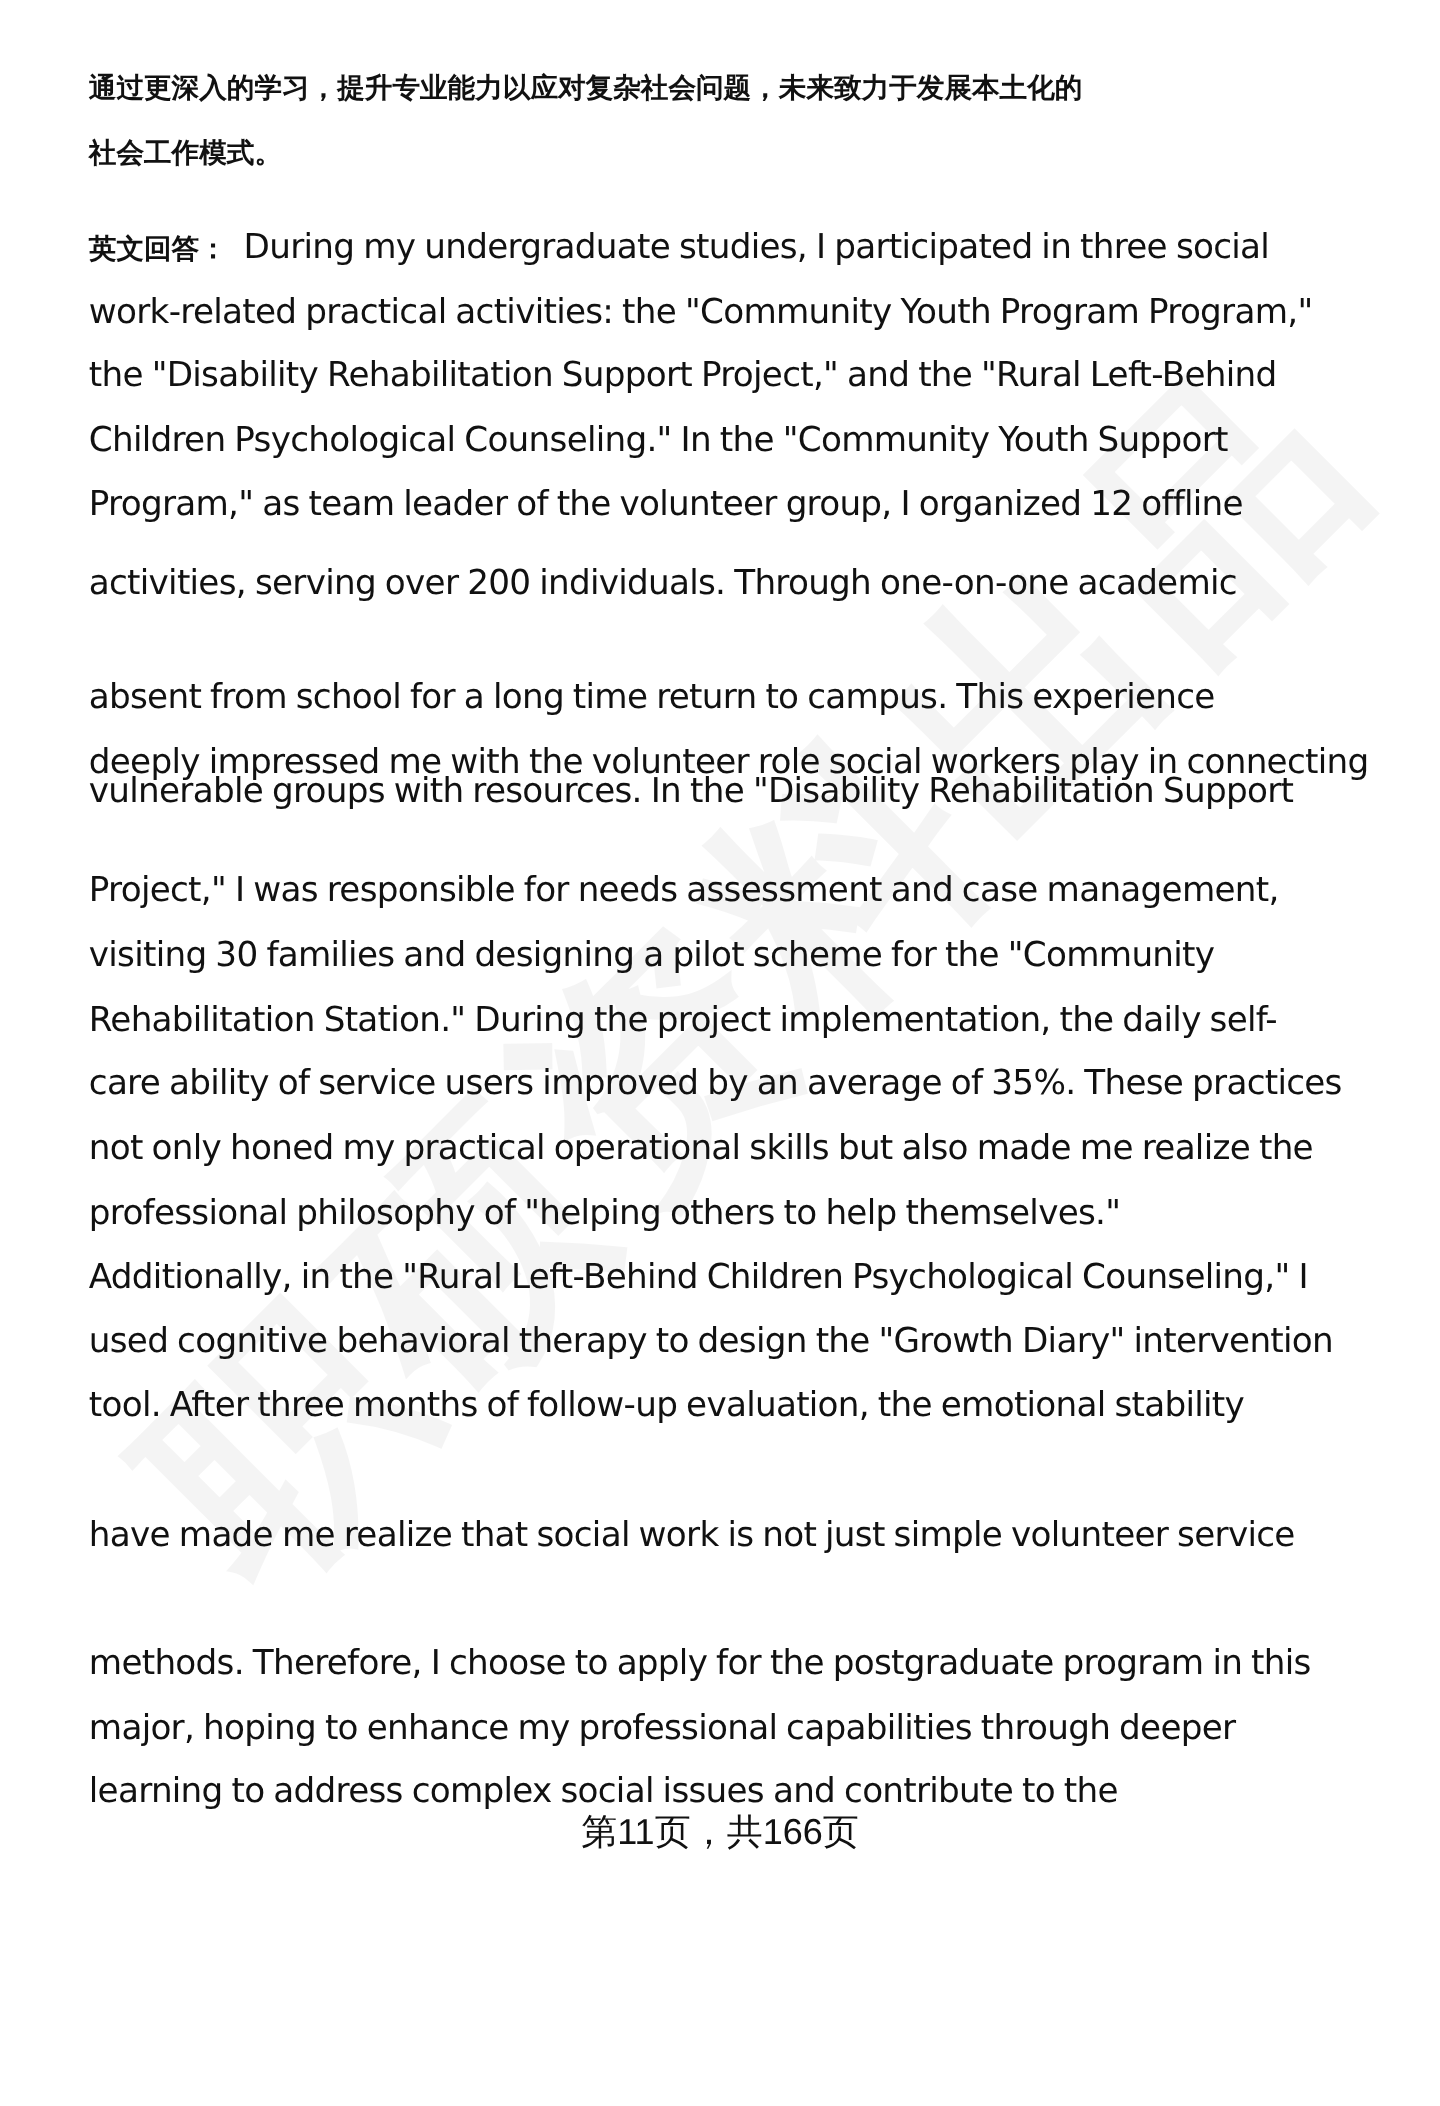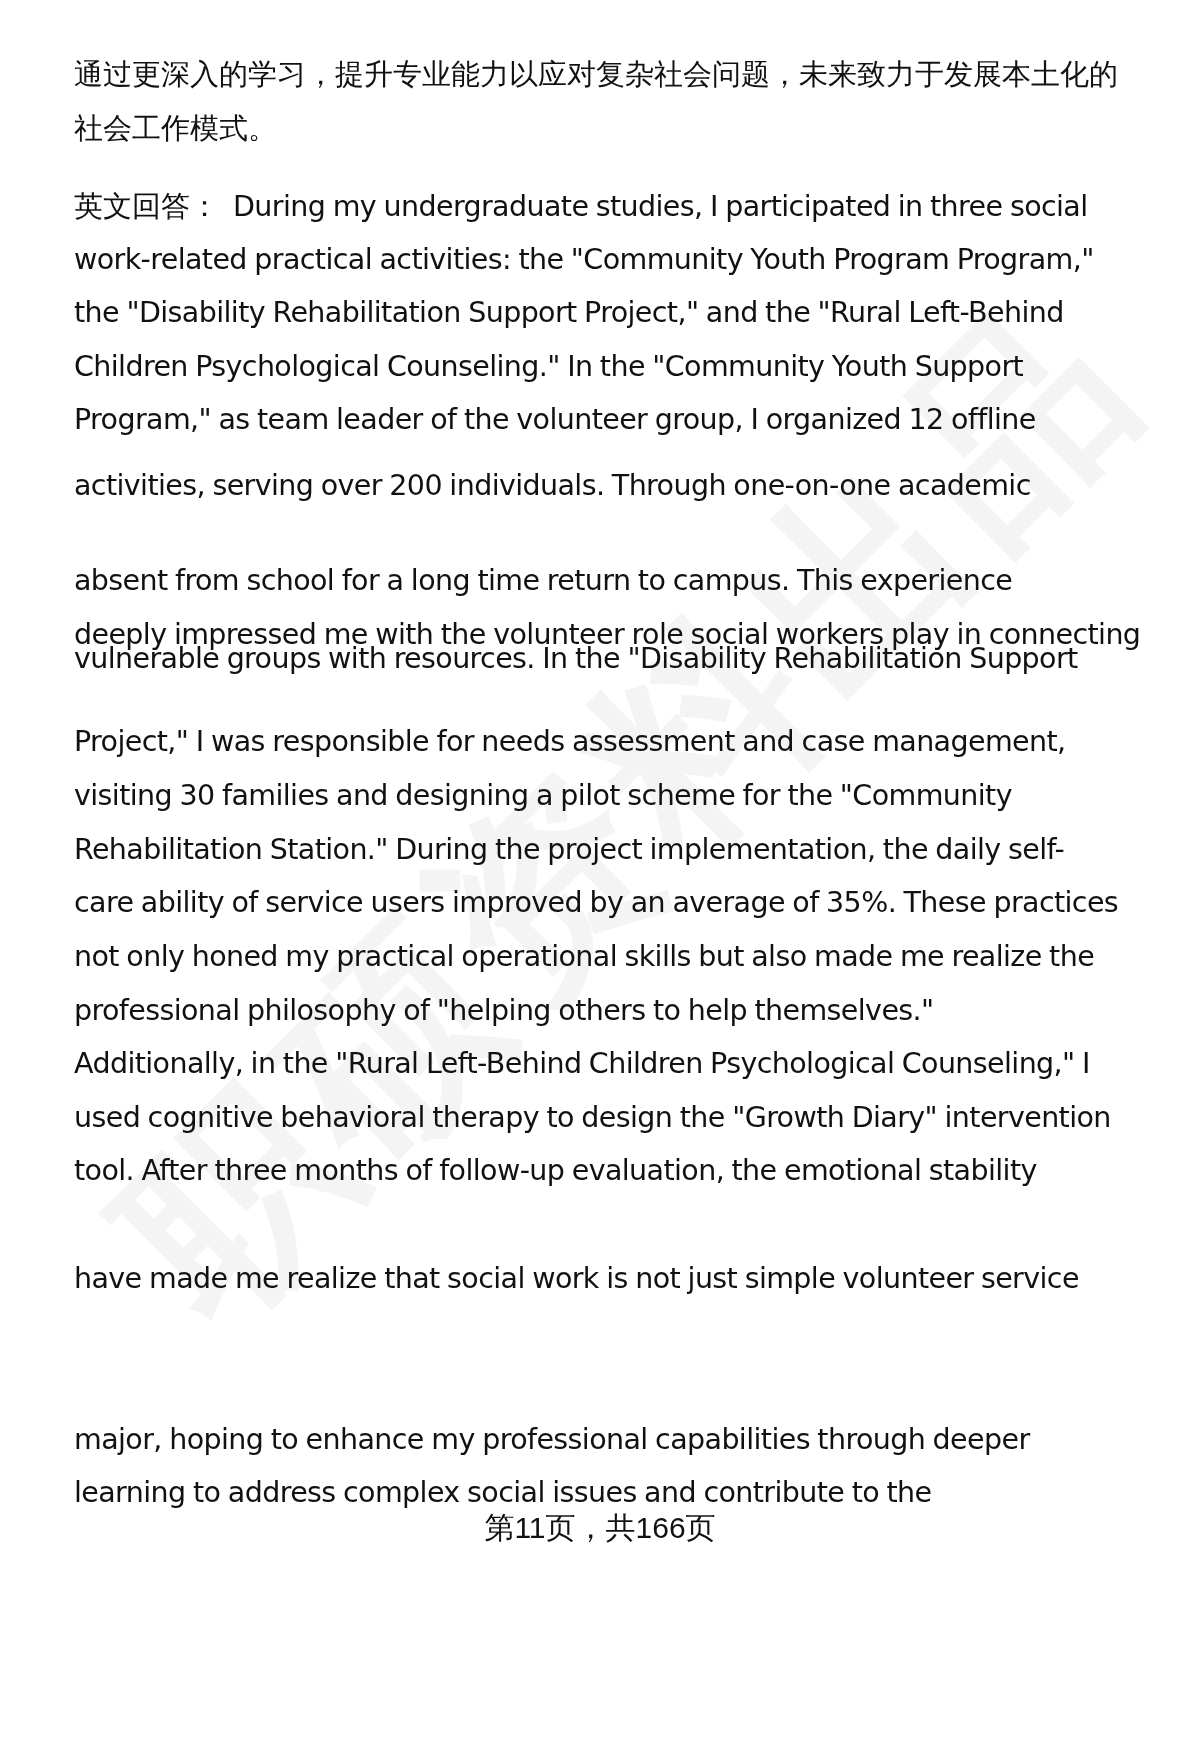--- a/index.html
+++ b/index.html
@@ -1,21 +1,21 @@
 <!DOCTYPE html>
 <html><head>
 <meta charset="utf-8">
 <style>
   html, body { margin:0; padding:0; background:#ffffff; }
   body { width:1200px; height:1755px; position:relative; overflow:hidden;
          font-family:"DejaVu Sans","Liberation Sans",sans-serif; color:#111111; }
   .page { position:absolute; left:0; top:0; width:1200px; height:1755px; }
   .line { position:absolute; left:74px; white-space:nowrap; font-size:28.5px;
           line-height:36px; letter-spacing:-0.6px; word-spacing:-1px; }
-  .cn { font-size:29px; letter-spacing:0px; }
+  .cn { font-size:23px; letter-spacing:0px;font-weight:bold; }
   .footer { position:absolute; left:0; width:1200px; top:1682px; text-align:center;
             font-size:30px; line-height:40px; font-family:"Liberation Sans","DejaVu Sans",sans-serif; }
   .watermark { position:absolute; left:180px; top:360px; width:900px; height:900px;
                pointer-events:none; }
   .wm-text { position:absolute; left:50%; top:50%; transform:translate(-50%,-50%) rotate(-45deg);
              font-size:210px; font-weight:bold; color:rgba(0,0,0,0.045); white-space:nowrap;
              letter-spacing:10px; }
 </style>
 </head>
 <body>
@@ -43,17 +43,18 @@
   <div class="line" style="top:724px">Project," I was responsible for needs assessment and case management,</div>
   <div class="line" style="top:778px">visiting 30 families and designing a pilot scheme for the "Community</div>
   <div class="line" style="top:832px">Rehabilitation Station." During the project implementation, the daily self-</div>
   <div class="line" style="top:885px">care ability of service users improved by an average of 35%. These practices</div>
   <div class="line" style="top:939px">not only honed my practical operational skills but also made me realize the</div>
   <div class="line" style="top:993px">professional philosophy of "helping others to help themselves."</div>
   <div class="line" style="top:1046px">Additionally, in the "Rural Left-Behind Children Psychological Counseling," I</div>
   <div class="line" style="top:1100px">used cognitive behavioral therapy to design the "Growth Diary" intervention</div>
   <div class="line" style="top:1153px">tool. After three months of follow-up evaluation, the emotional stability</div>
   <div class="line" style="top:1261px">have made me realize that social work is not just simple volunteer service</div>
+  <div class="line" style="top:1368px">methods. Therefore, I choose to apply for the postgraduate program in this</div>
   <div class="line" style="top:1475px">learning to address complex social issues and contribute to the</div>
   <div class="line" style="top:1422px">major, hoping to enhance my professional capabilities through deeper</div>
 
   <div class="footer" style="top:1508px">第11页，共166页</div>
 </div>
 
 </body></html>

